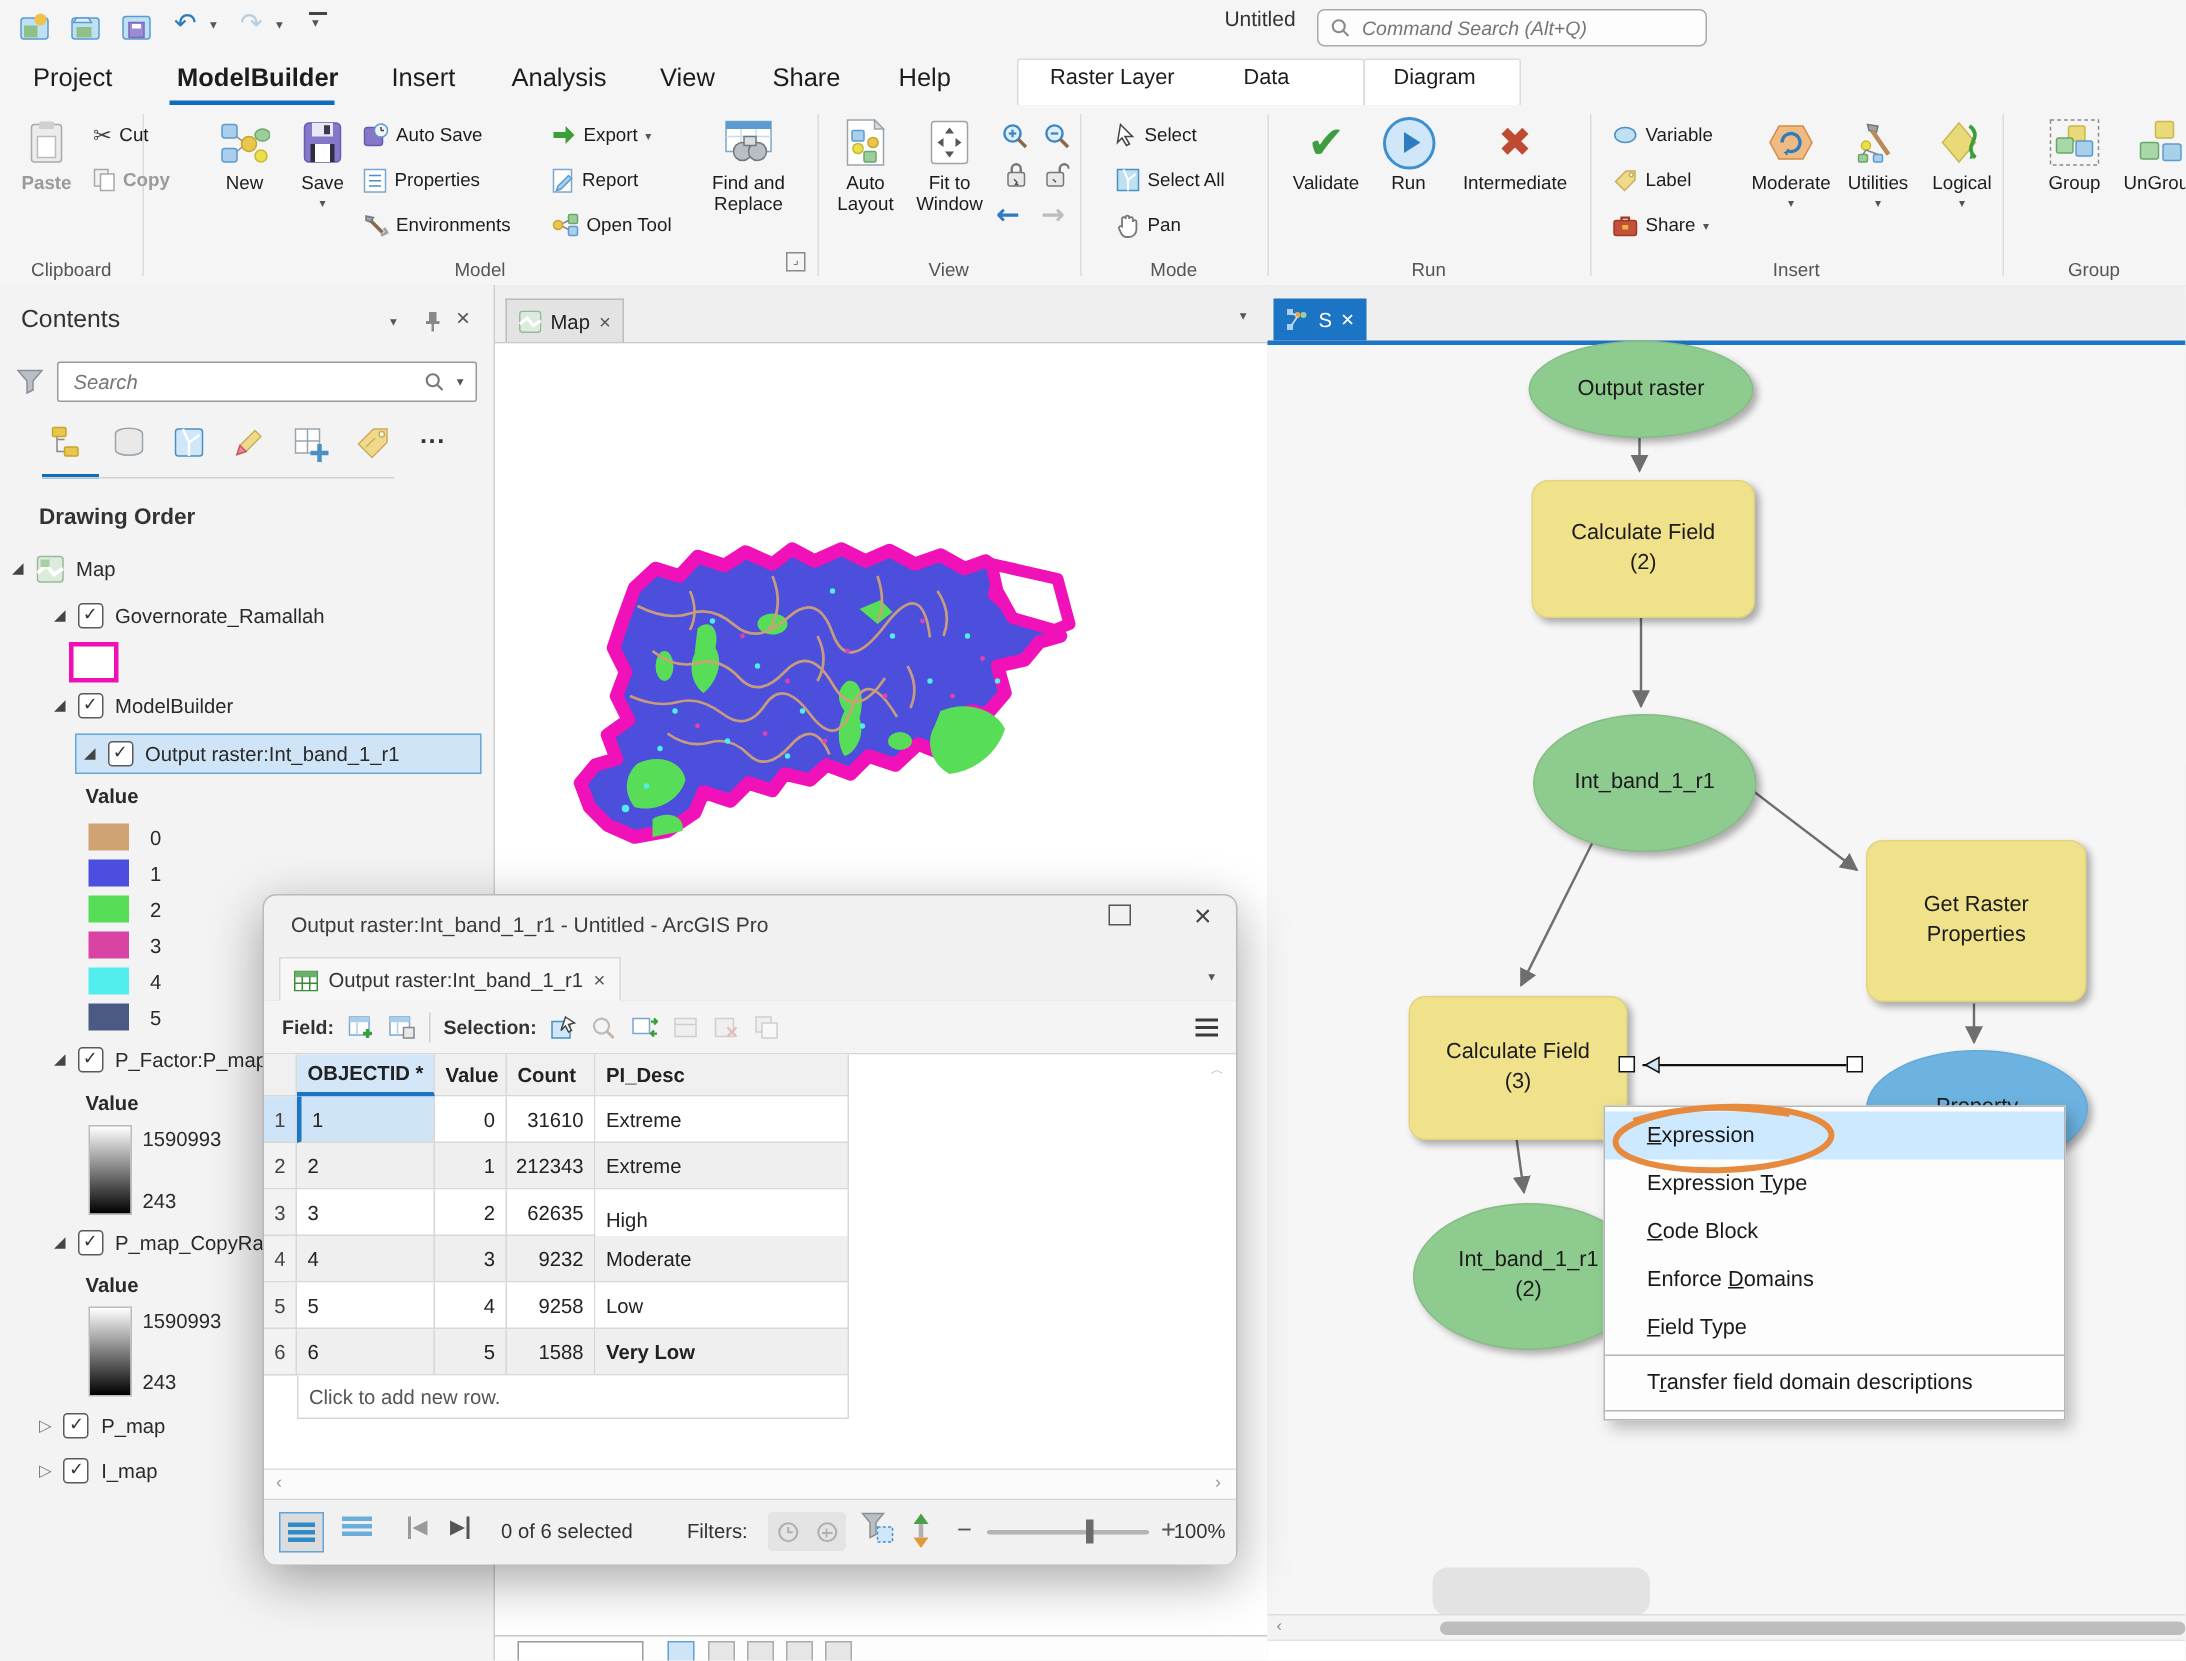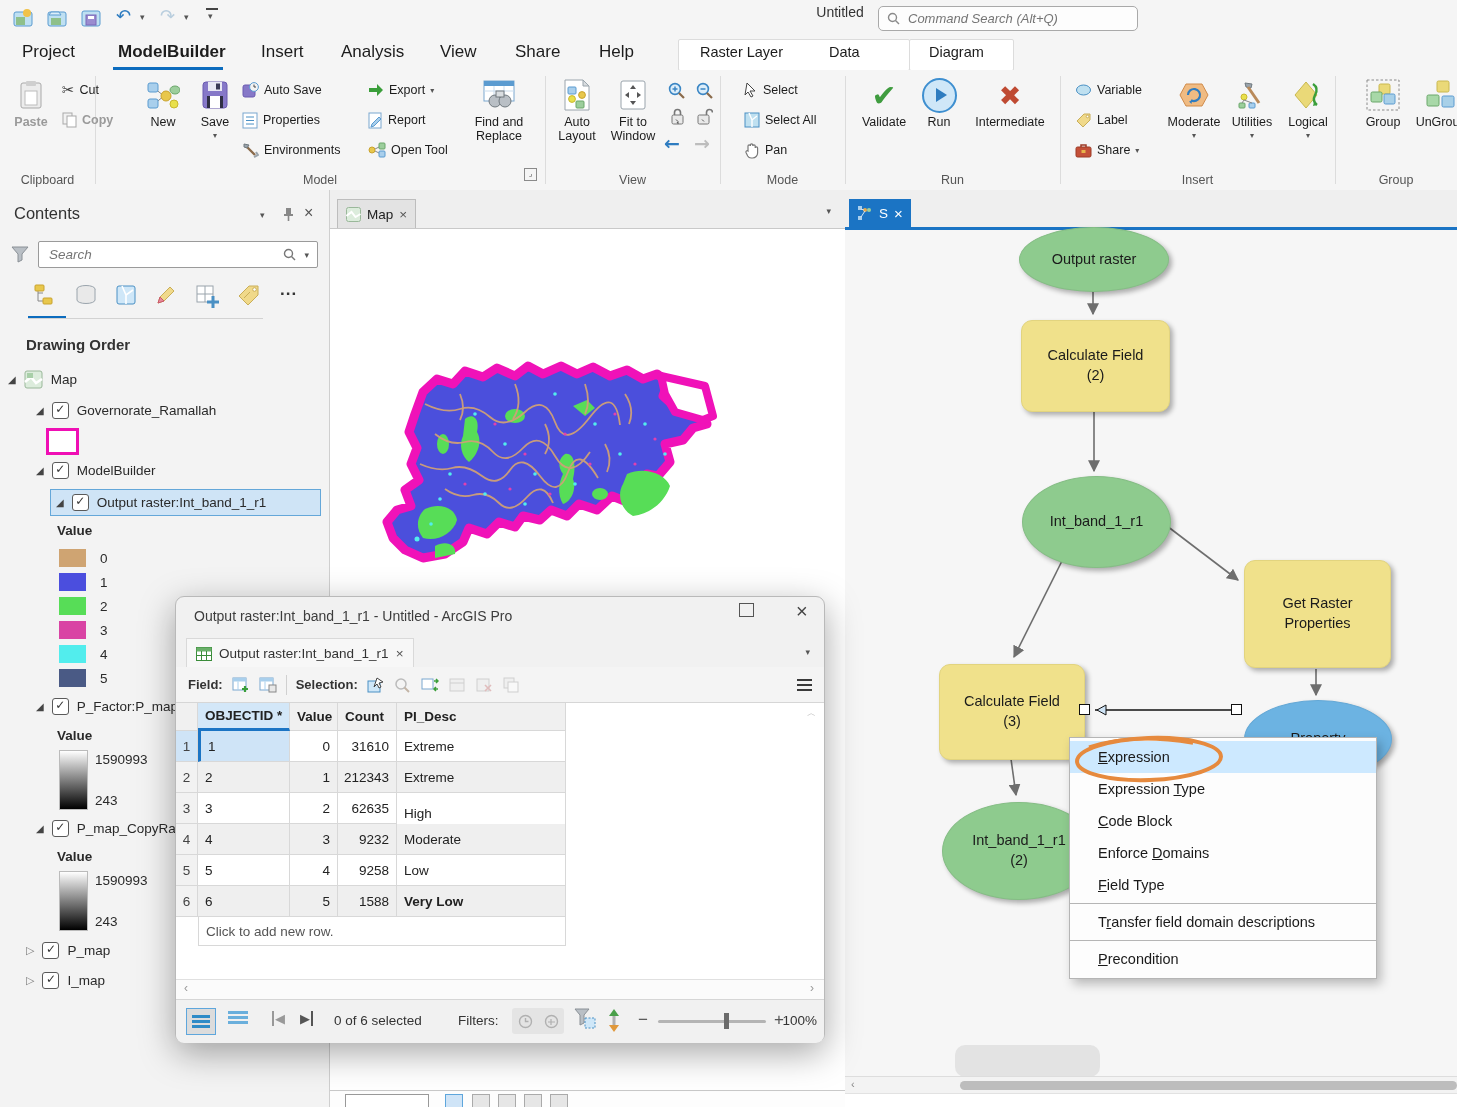--- a/index.html
+++ b/index.html
@@ -867,19 +867,18 @@
 <div id="ctx-menu" class="abs">
     <div id="ctx-items">
       <div class="cm-item hl"><u>E</u>xpression</div>
       <div class="cm-item">Expression <u>T</u>ype</div>
       <div class="cm-item"><u>C</u>ode Block</div>
       <div class="cm-item">Enforce <u>D</u>omains</div>
       <div class="cm-item"><u>F</u>ield Type</div>
       <div class="cm-sep"></div>
       <div class="cm-item">T<u>r</u>ansfer field domain descriptions</div>
       <div class="cm-sep"></div>
-      <div class="cm-item"><u>P</u>recondition</div>
     </div>
   </div>
 <svg class="abs" style="left:1071px;top:731px;z-index:61;pointer-events:none" width="160" height="56" viewBox="0 0 160 56">
   <ellipse cx="78" cy="28" rx="72" ry="21" fill="none" stroke="#e68a3e" stroke-width="4" transform="rotate(-2 78 28)"></ellipse>
   <path d="M18,16 Q60,2 122,12" fill="none" stroke="#e68a3e" stroke-width="3.4"></path>
 </svg>
 
 </body></html>

